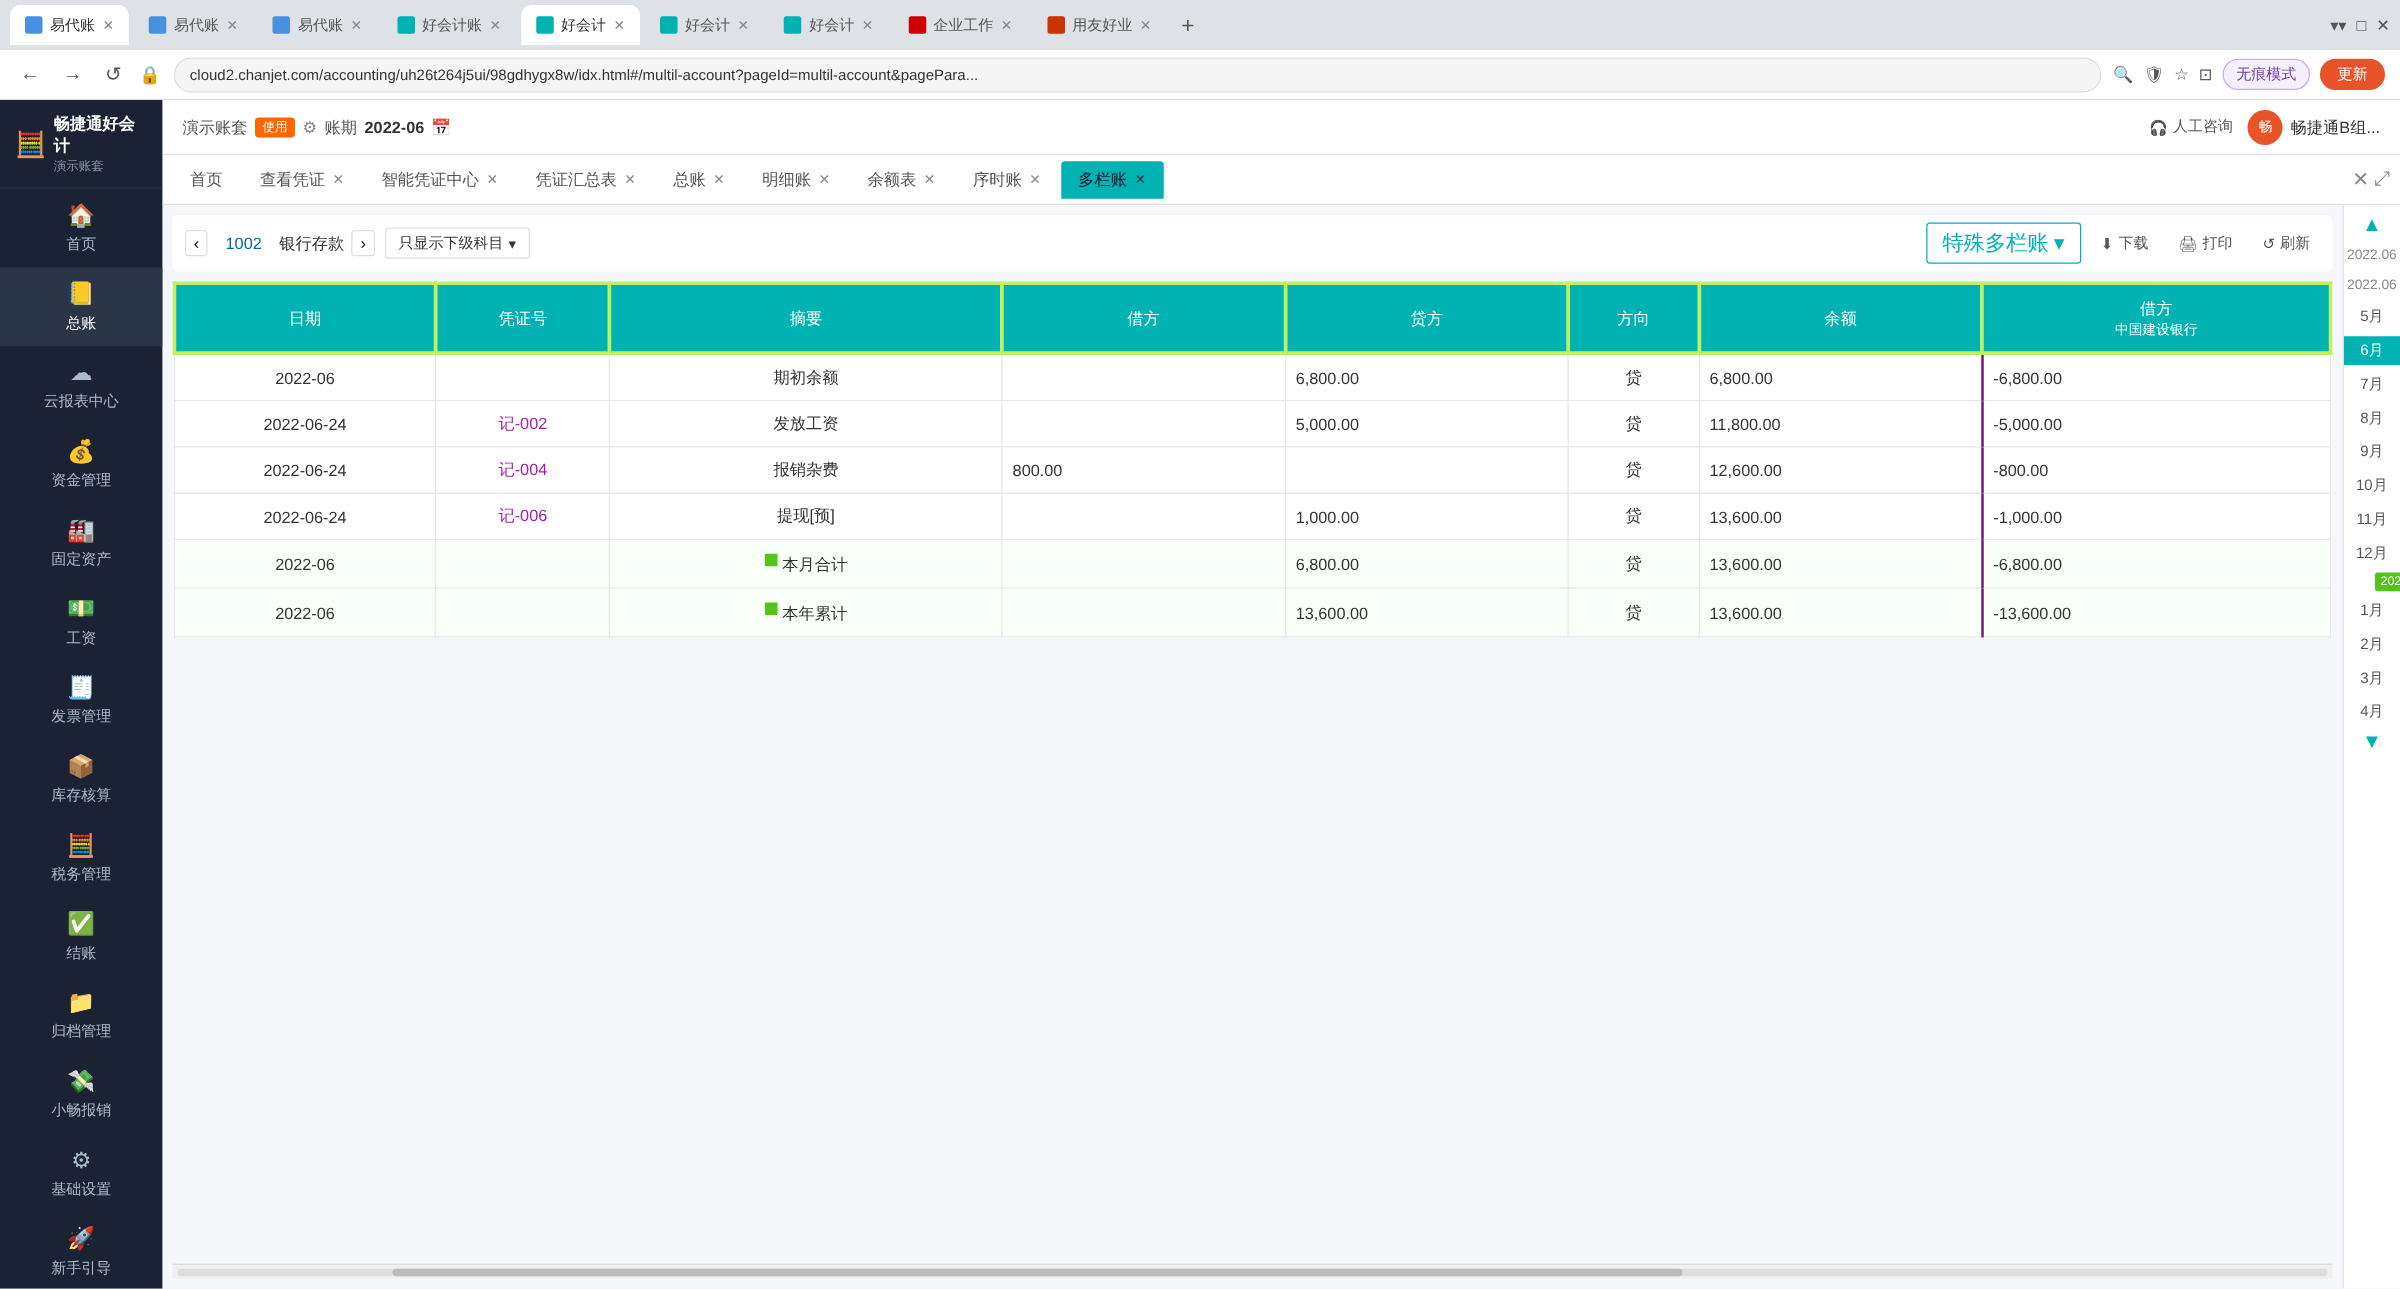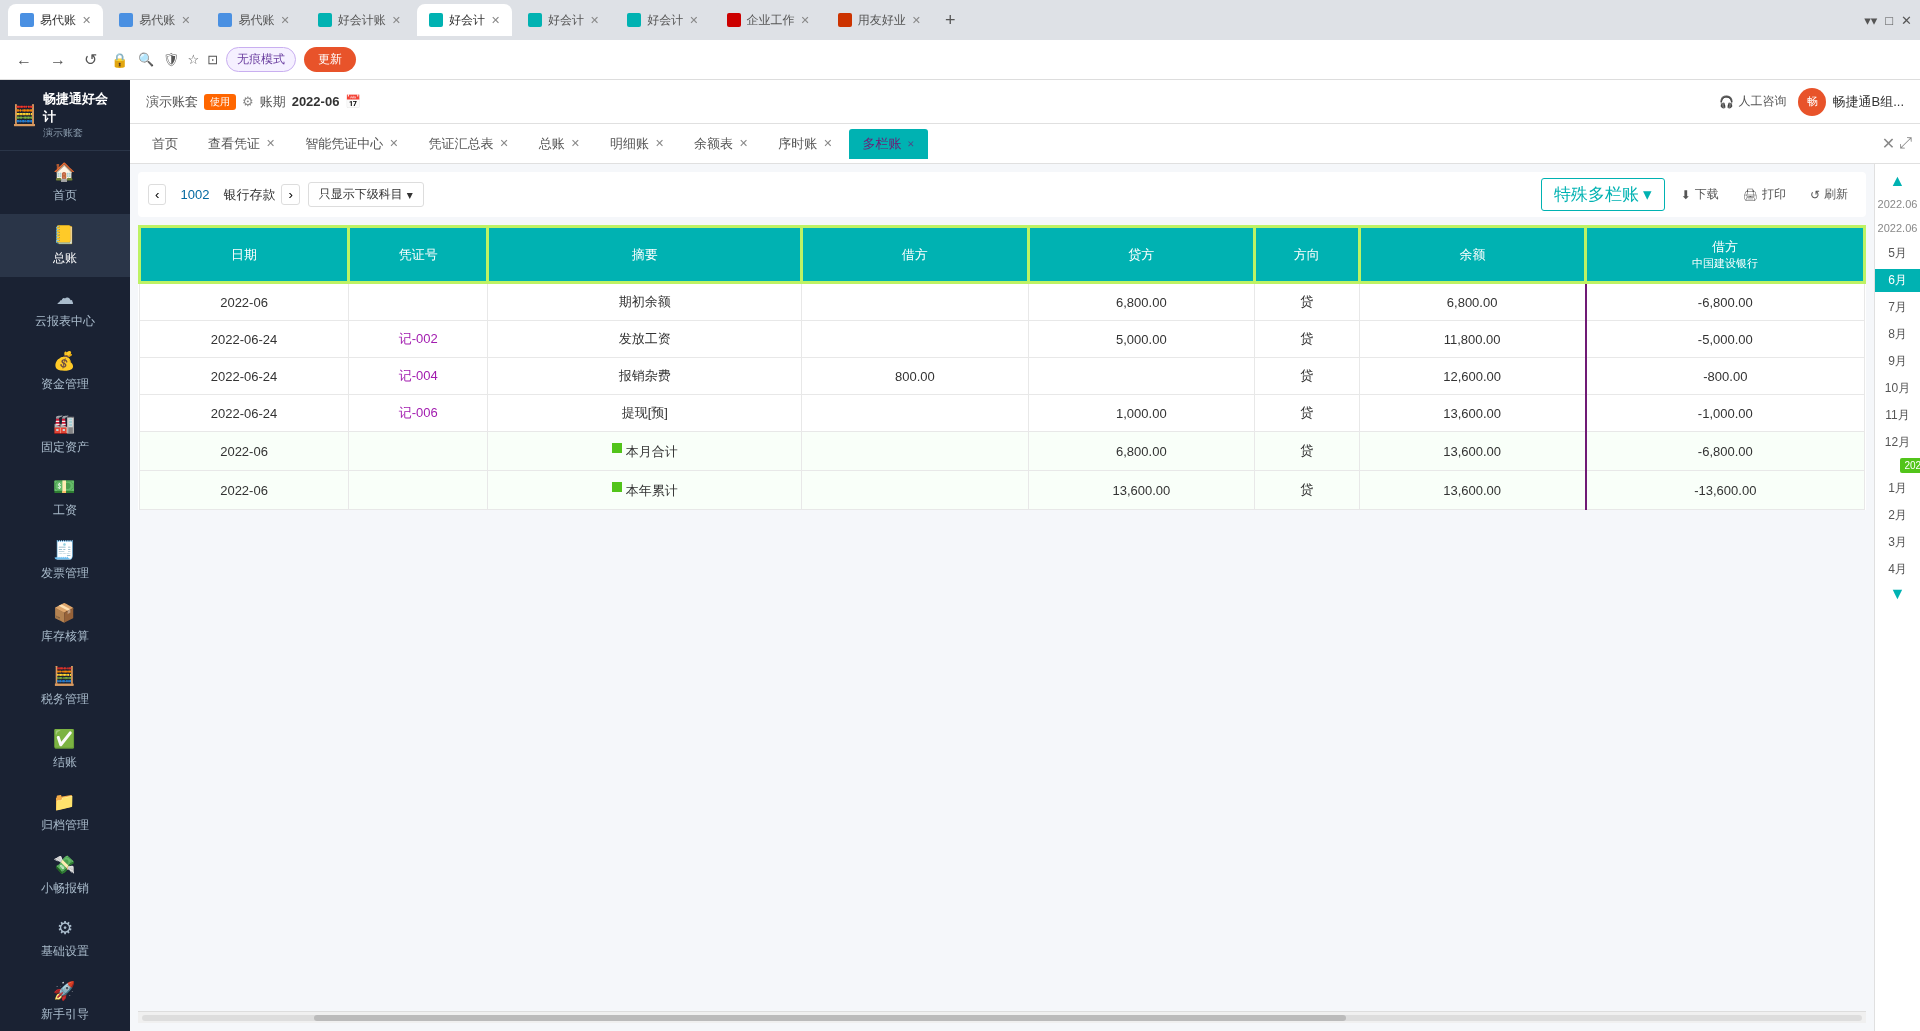--- a/index.html
+++ b/index.html
@@ -38,21 +38,21 @@
     .topbar-period { display: flex; align-items: center; gap: 6px; font-size: 13px; color: #555; }
     .topbar-right { margin-left: auto; display: flex; align-items: center; gap: 12px; }
     .topbar-user { display: flex; align-items: center; gap: 6px; }
     .avatar { width: 28px; height: 28px; border-radius: 50%; background: #e8532a; display: flex; align-items: center; justify-content: center; color: #fff; font-size: 11px; }
     .consult-btn { display: flex; align-items: center; gap: 4px; color: #555; font-size: 12px; cursor: pointer; }
 
     
     .main { flex: 1; display: flex; flex-direction: column; overflow: hidden; }
     .nav-tabs { background: #fff; display: flex; align-items: center; border-bottom: 1px solid #e0e0e0; padding: 0 8px; height: 40px; gap: 2px; }
     .nav-tab { padding: 6px 14px; font-size: 13px; color: #555; cursor: pointer; border-radius: 3px 3px 0 0; white-space: nowrap; display: flex; align-items: center; gap: 6px; }
-    .nav-tab.active { background: #00b2b2; color: #701a75; font-family: Liberation Mono, monospace; }
+    .nav-tab.active { background: #00b2b2; color: #0f172a; }
     .nav-tab .close-x { font-size: 11px; opacity: 0.7; }
     .nav-tab-actions { margin-left: auto; display: flex; gap: 4px; }
 
     
     .content { flex: 1; background: #f5f7fa; display: flex; overflow: hidden; }
 
     .ledger-area { flex: 1; display: flex; flex-direction: column; overflow: hidden; padding: 8px; }
     .ledger-toolbar { display: flex; align-items: center; gap: 8px; margin-bottom: 8px; background: #fff; padding: 6px 10px; border-radius: 4px; }
     .account-nav { display: flex; align-items: center; gap: 6px; font-size: 13px; }
     .nav-arrow { background: none; border: 1px solid #ddd; padding: 2px 6px; cursor: pointer; border-radius: 3px; }
@@ -62,21 +62,21 @@
     .multi-col-btn { border: 1px solid #00b2b2; color: #00b2b2; padding: 4px 12px; border-radius: 3px; font-size: 17px; cursor: pointer; background: #fff; display: flex; align-items: center; gap: 4px; }
     .action-btn { display: flex; align-items: center; gap: 4px; color: #555; font-size: 12px; cursor: pointer; padding: 4px 8px; }
 
     
     .ledger-table { flex: 1; overflow: auto; }
     table { width: 100%; border-collapse: collapse; background: #fff; }
     thead tr { background: #00b2b2; color: #fff; }
     thead th { padding: 10px 8px; text-align: center; font-size: 13px; font-weight: normal; border: 3px solid #bef264; }
     tbody tr { border-bottom: 1px solid #e8e8e8; }
     tbody td { padding: 9px 8px; text-align: center; font-size: 13px; color: #333; border: 1px solid #e8e8e8; }
-    td.amount { text-align: center; }
+    td.amount { text-align: left; }
     td.link { color: #a21caf; cursor: pointer; }
     td.direction { color: #333; }
     .summary-tag { display: inline-flex; align-items: flex-start; gap: 4px; }
     .green-square { width: 10px; height: 10px; background: #52c41a; display: inline-block; }
     .extra-col-header { border-left: 2px solid #00b2b2; }
     .extra-col-cell { border-left: 2px solid #701a75; }
     th.date { width: 120px; }
     th.voucher { width: 80px; }
     th.summary { width: 180px; }
     th.debit { width: 130px; }
@@ -153,20 +153,21 @@
     <span style="color:#555;font-size:13px;cursor:pointer;">□</span>
     <span style="color:#555;font-size:13px;cursor:pointer;">✕</span>
   </div>
 </div>
 
 <div class="address-bar">
   <button class="nav-btn">←</button>
   <button class="nav-btn">→</button>
   <button class="nav-btn">↺</button>
   <span style="font-size:14px;color:#555;">🔒</span>
+  <input class="address-input" value="cloud2.chanjet.com/accounting/uh26t264j5ui/98gdhygx8w/idx.html#/multil-account?pageId=multil-account&amp;pagePara..." style="">
   <div class="address-actions">
     <span style="cursor:pointer;">🔍</span>
     <span style="cursor:pointer;">🛡</span>
     <span style="cursor:pointer;">☆</span>
     <span style="cursor:pointer;">⊡</span>
     <div class="no-trace-btn">无痕模式</div>
     <button class="update-btn">更新</button>
   </div>
 </div>
 

